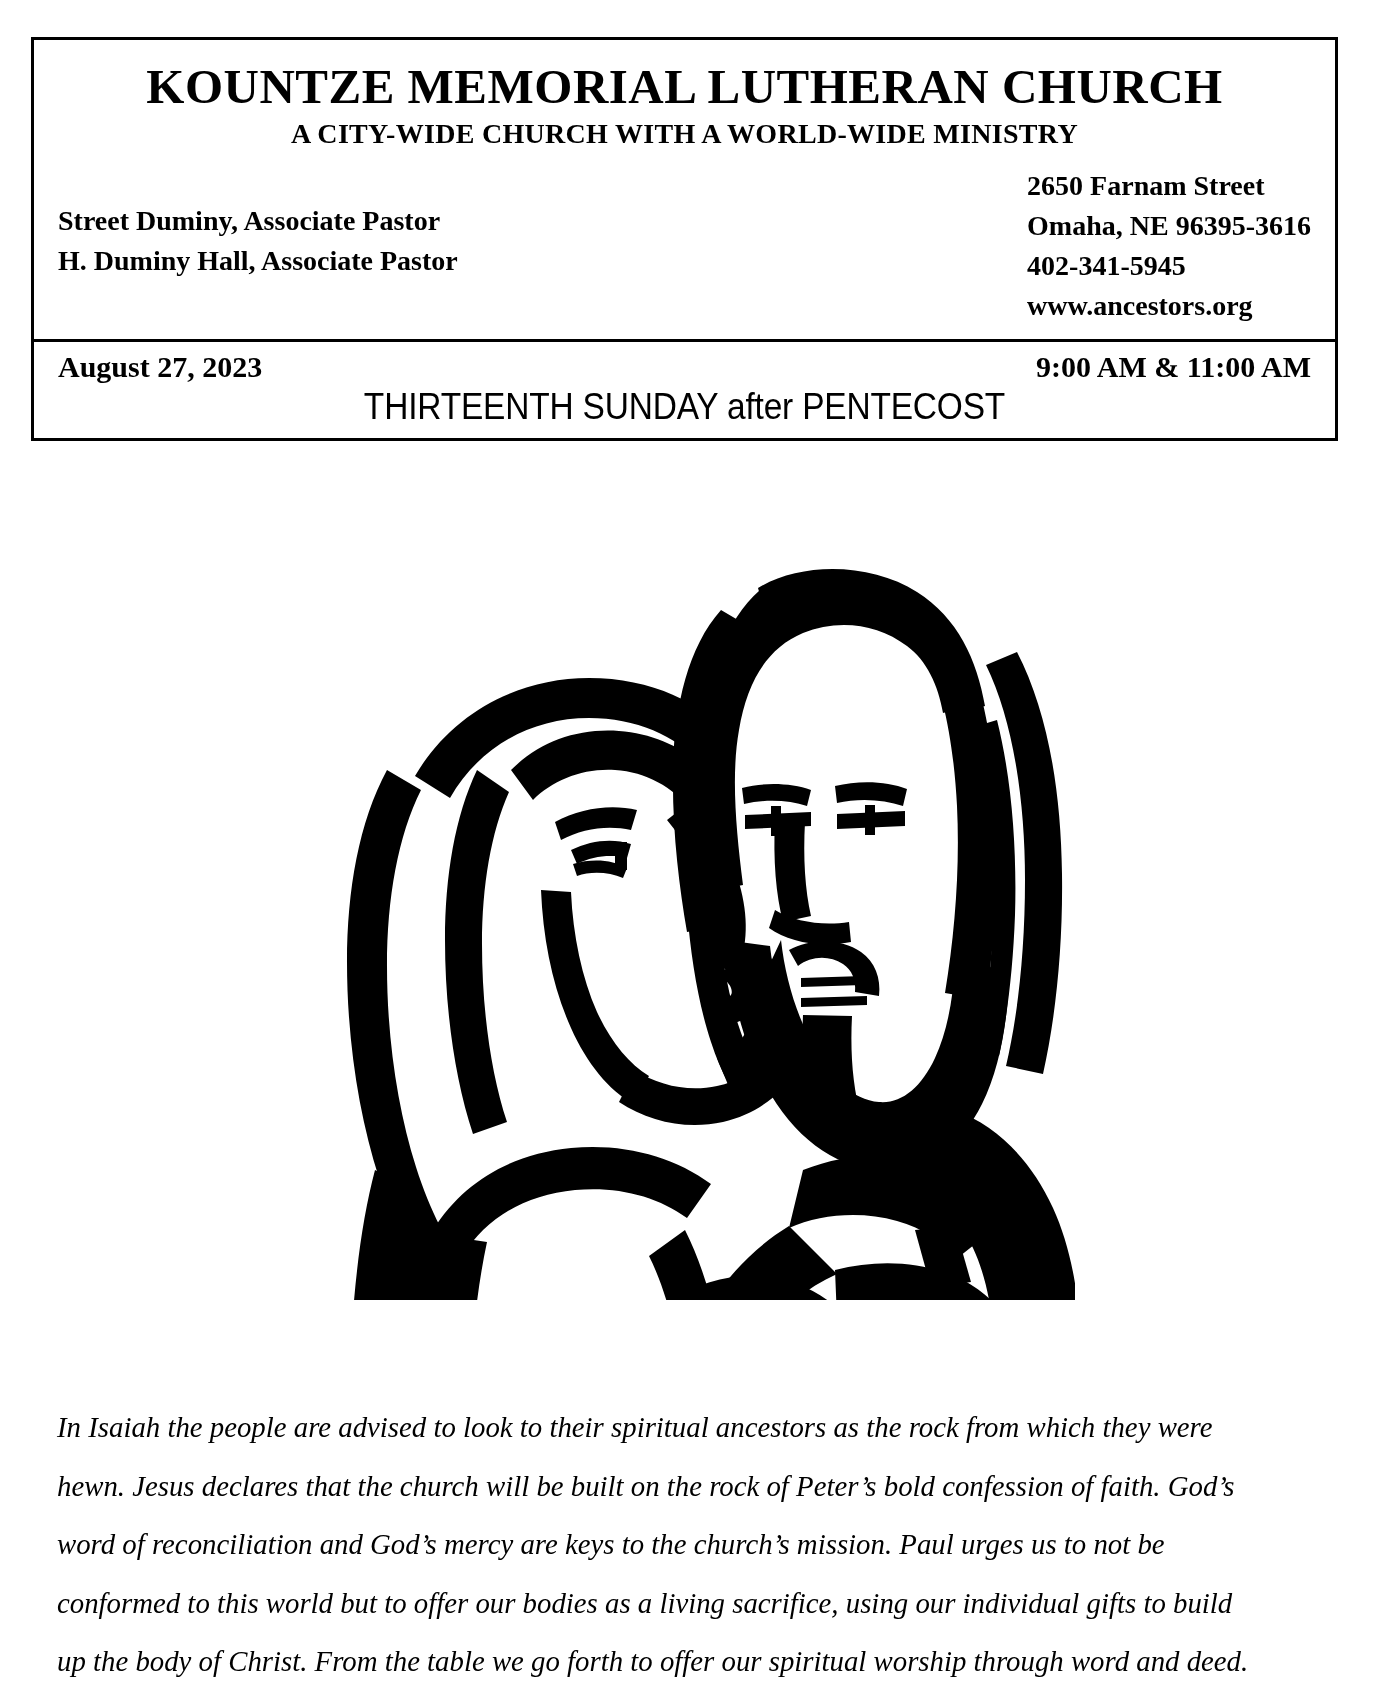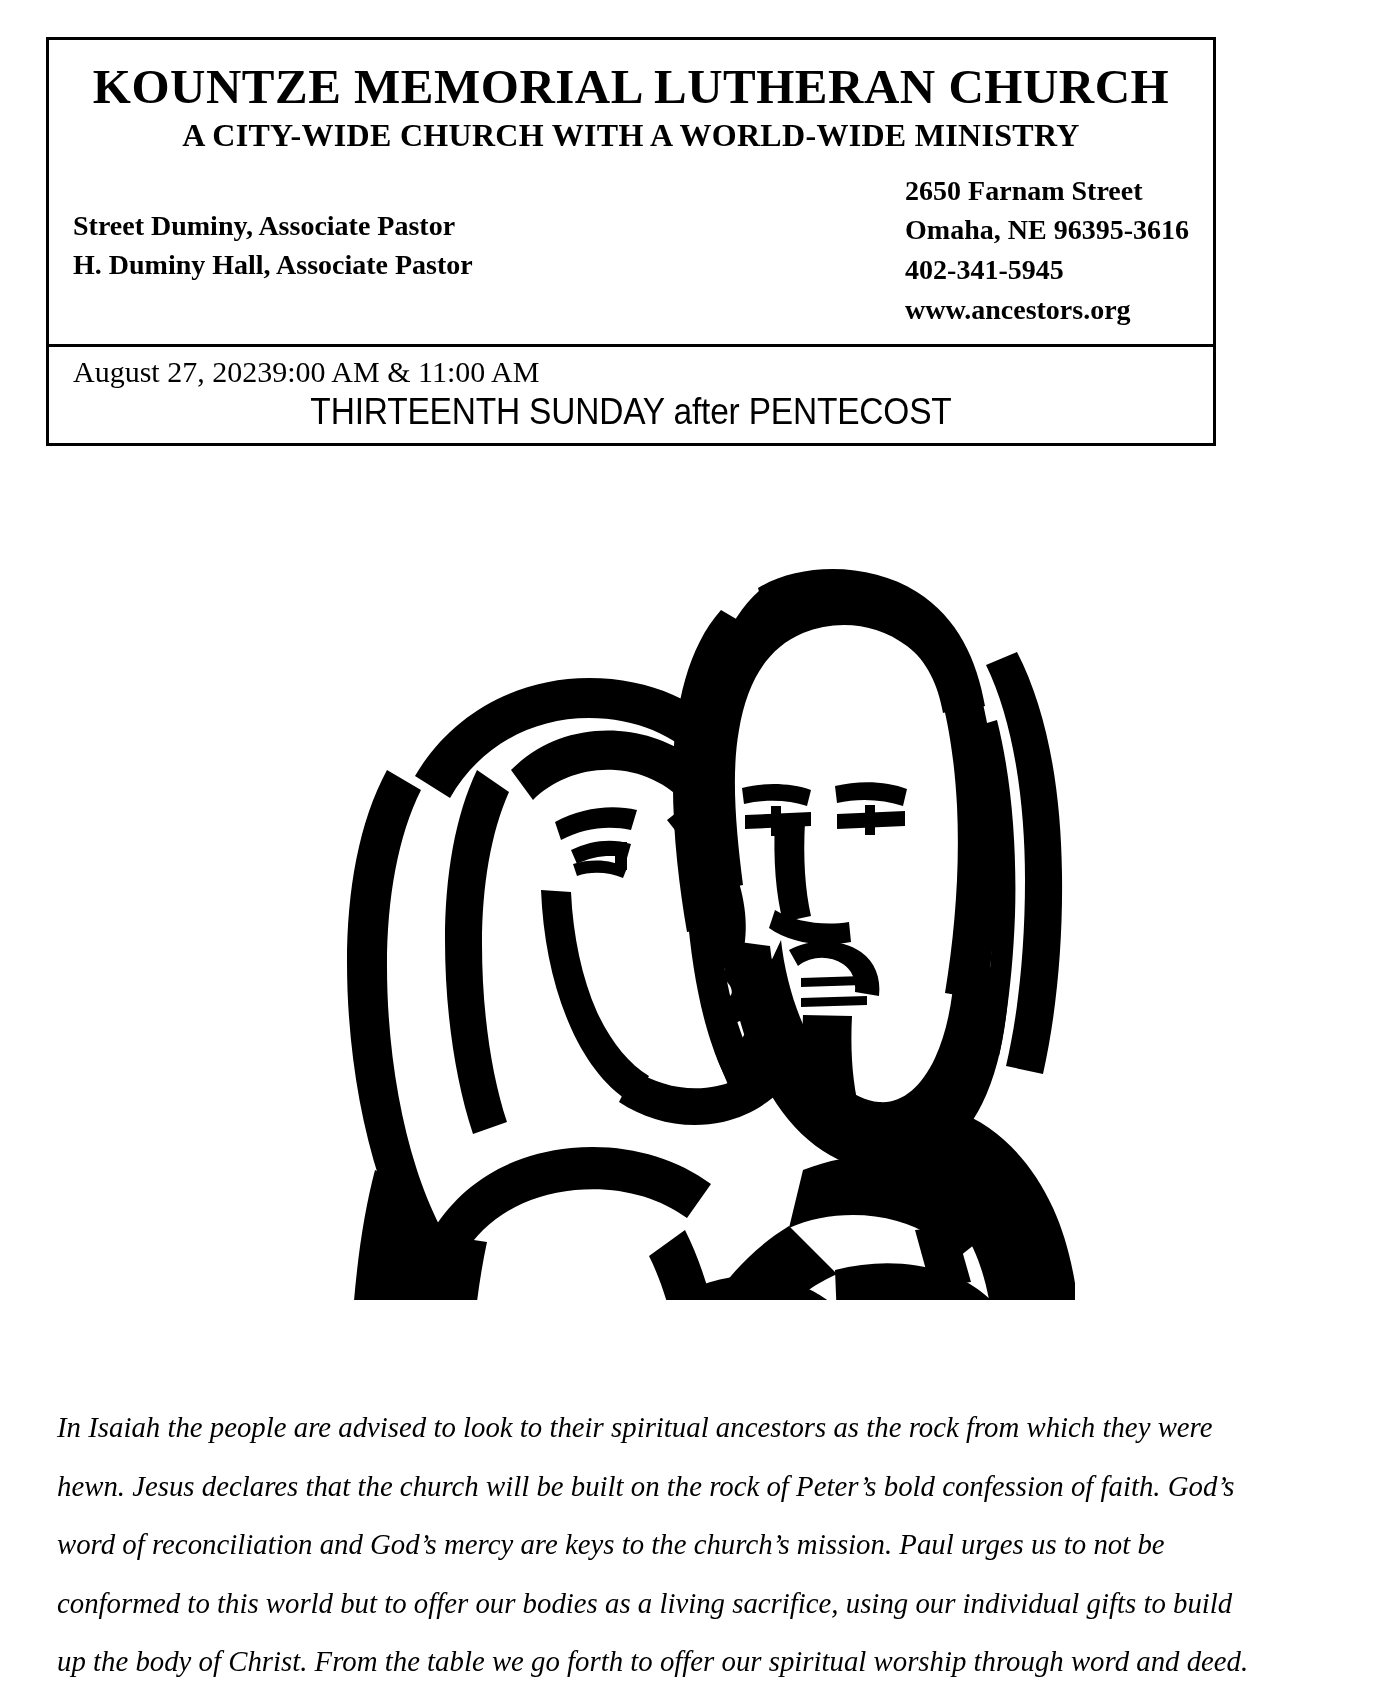--- a/index.html
+++ b/index.html
@@ -12,23 +12,23 @@
     height: 1700px;
     position: relative;
     font-family: "Liberation Serif", "DejaVu Serif", serif;
     color: #000000;
     overflow: hidden;
   }
 
   
   .masthead {
     position: absolute;
-    left: 46px;
+    left: 31px;
     top: 37px;
-    width: 1170px;
+    width: 1307px;
     border: 3px solid #000;
     box-sizing: border-box;
     background: #fff;
   }
 
   .mast-upper {
     padding: 0;
   }
 
   .church-name {
@@ -37,21 +37,21 @@
     font-size: 49px;
     letter-spacing: 0.5px;
     line-height: 1.04;
     margin-top: 22px;
     white-space: nowrap;
   }
 
   .church-tagline {
     text-align: center;
     font-weight: bold;
-    font-size: 32px;
+    font-size: 28px;
     letter-spacing: 0.3px;
     line-height: 1.05;
     margin-top: 6px;
     white-space: nowrap;
   }
 
   .contact-row {
     display: flex;
     justify-content: space-between;
     align-items: flex-start;
@@ -79,23 +79,23 @@
 
   .mast-lower {
     position: relative;
     padding: 8px 24px 10px 24px;
     min-height: 86px;
     box-sizing: border-box;
   }
 
   .datetime-row {
     display: flex;
-    justify-content: flex-start;
+    justify-content: space-between;
     align-items: baseline;
-    font-weight: normal;
+    font-weight: bold;
     font-size: 30px;
   }
 
   .occasion {
     text-align: center;
     font-family: "Liberation Sans Narrow", "Liberation Sans", "DejaVu Sans", sans-serif;
     font-size: 36px;
     font-weight: normal;
     letter-spacing: -0.2px;
     margin-top: 2px;

